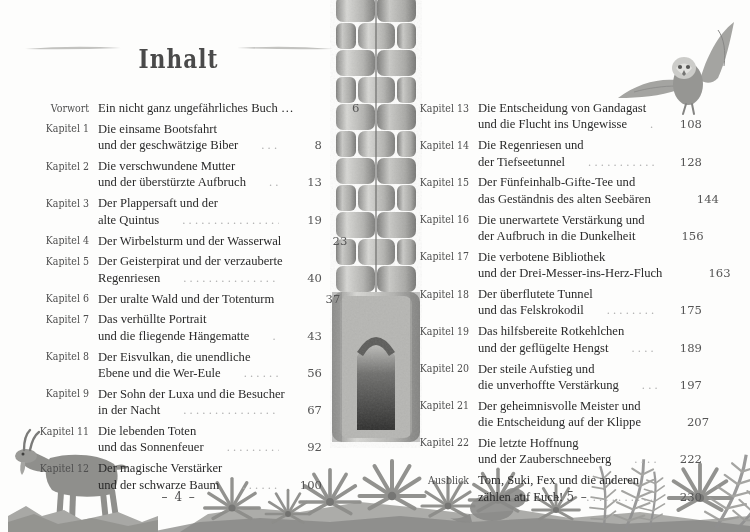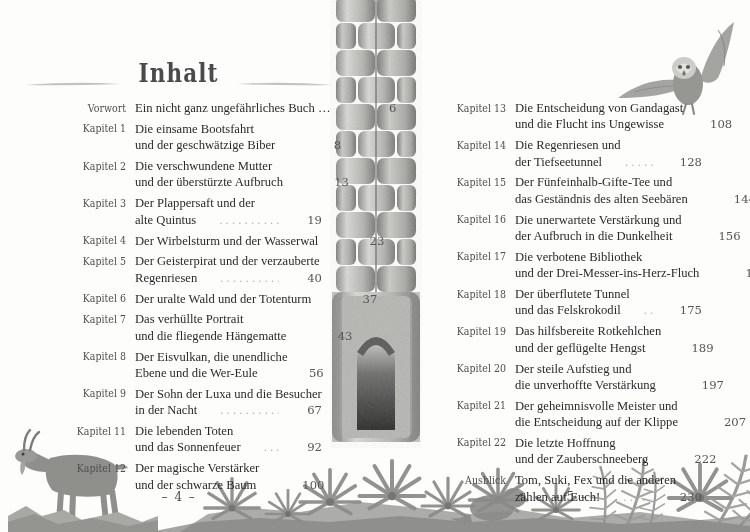--- a/index.html
+++ b/index.html
@@ -25,21 +25,21 @@
 
   
   #owl{right:4px;top:18px;width:132px;height:104px;z-index:3;}
 
   
   #goat{left:8px;bottom:0px;width:150px;height:108px;z-index:3;}
 
   
   #heading{
     position:absolute;left:0;top:44px;width:358px;height:44px;
-    display:flex;align-items:flex-end;justify-content:center;gap:14px;
+    display:flex;align-items:flex-start;justify-content:center;gap:14px;
     z-index:5;
   }
   .rule{height:8px;flex:0 0 96px;}
   #toc-title{
     font-family:"DejaVu Serif", serif;
     font-weight:700;
     font-size:26px;
     letter-spacing:1.2px;
     color:#4a4a4a;
     white-space:nowrap;
@@ -50,21 +50,20 @@
   
   .col{position:absolute;top:100px;z-index:5;}
   #col-left{left:32px;width:290px;}
   #col-right{left:410px;width:292px;}
 
   .entry{
     display:flex;
     align-items:flex-start;
     margin-bottom:4.5px;
     line-height:1.30;
-    margin-left:37px;
   }
   .label{
     flex:0 0 56px;
     text-align:right;
     padding-right:10px;
     font-family:"DejaVu Serif", serif;
     font-size:10.5px;
     color:#4f4f4f;
     white-space:nowrap;
     transform:scaleX(.90);

